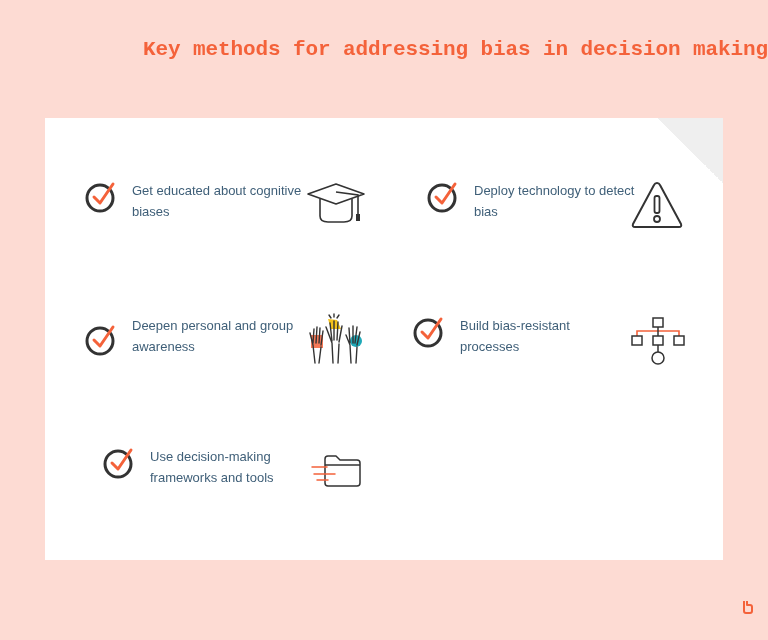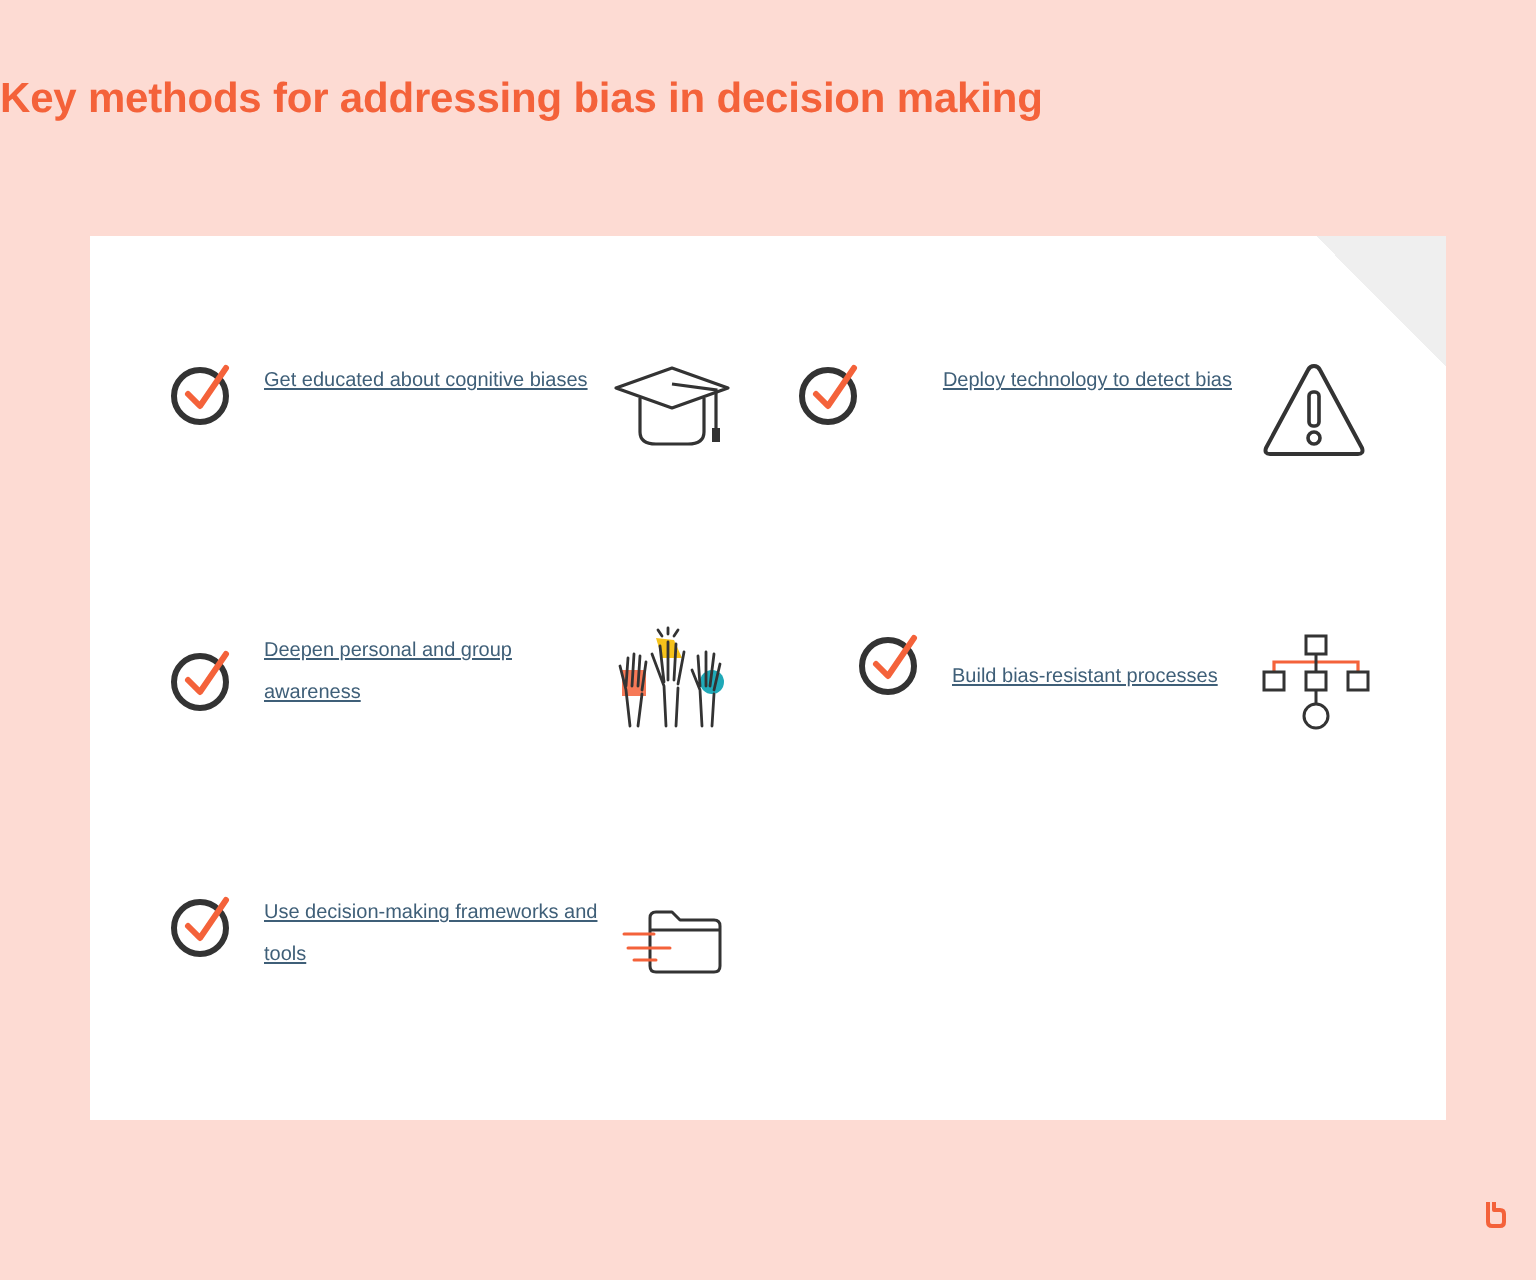--- a/index.html
+++ b/index.html
@@ -5,24 +5,25 @@
   html, body { margin: 0; padding: 0; }
   body {
     width: 768px; height: 640px;
     background: #fddbd3;
     position: relative;
     overflow: hidden;
     font-family: "Liberation Sans", sans-serif;
   }
   .title {
     position: absolute; left: 0; right: 0; top: 38px;
-    text-align: left;
+    text-align: right;
     color: #f4623a;
     font-size: 21px; font-weight: bold;
     letter-spacing: -0.1px;
+    font-family: Liberation Mono, monospace;
   }
   .card {
     position: absolute; left: 45px; top: 118px;
     width: 678px; height: 442px;
     background: #ffffff;
   }
   .fold {
     position: absolute; right: 0; top: 0;
     width: 65px; height: 65px;
     background: linear-gradient(45deg, #ffffff 0%, #ffffff 50%, #efefef 50%, #efefef 100%);
@@ -31,23 +32,22 @@
     position: absolute;
     display: flex; align-items: flex-start;
   }
   .check {
     width: 34px; height: 34px; flex: 0 0 34px;
     margin-top: 0px;
   }
   .label {
     margin-left: 13px;
     color: #3f5f78;
-    font-size: 10px; line-height: 21px;
+    font-size: 13px; line-height: 21px;
     width: 170px;
-    text-decoration: underline;
   }
   .icon {
     position: absolute;
   }
   .brand {
     position: absolute; right: 14px; top: 598px;
     display: flex; align-items: flex-start;
   }
   .brand-text {
     font-size: 21px; font-weight: bold; color: #333333;
@@ -70,21 +70,21 @@
     </svg>
     <span class="label">Get educated about cognitive biases</span>
   </div>
   <svg class="icon" style="left:261px; top:62px;" width="60" height="46" viewBox="0 0 60 46">
     <path d="M2 14 L30 4 L58 14 L30 24 Z" fill="none" stroke="#333" stroke-width="1.6" stroke-linejoin="round"></path>
     <path d="M14 19 L14 36 Q14 42 22 42 L38 42 Q46 42 46 36 L46 19" fill="none" stroke="#333" stroke-width="1.6"></path>
     <path d="M30 12 L52 15 L52 36" fill="none" stroke="#333" stroke-width="1.6"></path>
     <rect x="50" y="34" width="4" height="7" fill="#333"></rect>
   </svg>
 
-  <div class="item" style="left:354px; top:62px;text-align:right;">
+  <div class="item" style="left:382px; top:62px;">
     <svg class="check" viewBox="0 0 34 34">
       <circle cx="15" cy="18" r="13" fill="none" stroke="#333333" stroke-width="3"></circle>
       <path d="M9 17 L15 23 L28 4" fill="none" stroke="#f4623a" stroke-width="3" stroke-linecap="round" stroke-linejoin="round"></path>
     </svg>
     <span class="label">Deploy technology to detect bias</span>
   </div>
   <svg class="icon" style="left:585px; top:62px;" width="54" height="50" viewBox="0 0 54 50">
     <path d="M27 3 Q29 3 30 5 L51 44 Q52 47 49 47 L5 47 Q2 47 3 44 L24 5 Q25 3 27 3 Z" fill="none" stroke="#333" stroke-width="2" stroke-linejoin="round"></path>
     <rect x="24.5" y="16" width="5" height="17" rx="2" fill="none" stroke="#333" stroke-width="1.8"></rect>
     <circle cx="27" cy="39" r="3" fill="none" stroke="#333" stroke-width="1.8"></circle>
@@ -102,41 +102,41 @@
     <path d="M21 6 L24 16 L34 16 L30 7 Z" fill="#f5c21b"></path>
     <circle cx="49" cy="28" r="6" fill="#1fa9b8"></circle>
     <g fill="none" stroke="#333" stroke-width="1.4" stroke-linecap="round">
       <path d="M8 50 L6 32 L3 20 M6 30 L7 16 M9 30 L10 14 M12 30 L13 15 M14 32 L16 18 M12 50 L14 34"></path>
       <path d="M26 50 L25 30 L19 14 M25 28 L23 10 M27 27 L27 8 M30 27 L31 9 M32 29 L35 13 M31 50 L32 31"></path>
       <path d="M44 50 L43 32 L39 22 M43 30 L42 15 M46 30 L46 13 M48 30 L50 14 M50 32 L53 19 M49 50 L50 34"></path>
       <path d="M27 1 L27 4 M22 2 L24 5 M32 2 L30 5"></path>
     </g>
   </svg>
 
-  <div class="item" style="left:384px; top:197px;align-items:flex-end;">
+  <div class="item" style="left:368px; top:197px;">
     <svg class="check" viewBox="0 0 34 34">
       <circle cx="15" cy="18" r="13" fill="none" stroke="#333333" stroke-width="3"></circle>
       <path d="M9 17 L15 23 L28 4" fill="none" stroke="#f4623a" stroke-width="3" stroke-linecap="round" stroke-linejoin="round"></path>
     </svg>
     <span class="label">Build bias-resistant processes</span>
   </div>
   <svg class="icon" style="left:585px; top:198px;" width="56" height="52" viewBox="0 0 56 52">
     <path d="M7 20 L7 15 L49 15 L49 20" fill="none" stroke="#f4623a" stroke-width="1.6"></path>
     <g fill="none" stroke="#333" stroke-width="1.5">
       <rect x="23" y="2" width="10" height="9"></rect>
       <line x1="28" y1="11" x2="28" y2="20"></line>
       <rect x="2" y="20" width="10" height="9"></rect>
       <rect x="23" y="20" width="10" height="9"></rect>
       <rect x="44" y="20" width="10" height="9"></rect>
       <line x1="28" y1="29" x2="28" y2="36"></line>
       <circle cx="28" cy="42" r="6"></circle>
     </g>
   </svg>
 
-  <div class="item" style="left:40px; top:328px;">
+  <div class="item" style="left:58px; top:328px;">
     <svg class="check" viewBox="0 0 34 34">
       <circle cx="15" cy="18" r="13" fill="none" stroke="#333333" stroke-width="3"></circle>
       <path d="M9 17 L15 23 L28 4" fill="none" stroke="#f4623a" stroke-width="3" stroke-linecap="round" stroke-linejoin="round"></path>
     </svg>
     <span class="label">Use decision-making frameworks and tools</span>
   </div>
   <svg class="icon" style="left:266px; top:336px;" width="52" height="34" viewBox="0 0 52 34">
     <path d="M14 5 Q14 2 17 2 L25 2 L29 6 L46 6 Q49 6 49 9 L49 29 Q49 32 46 32 L17 32 Q14 32 14 29 Z" fill="none" stroke="#333" stroke-width="1.5" stroke-linejoin="round"></path>
     <line x1="14" y1="11" x2="49" y2="11" stroke="#333" stroke-width="1.5"></line>
     <g stroke="#f4623a" stroke-width="1.5" stroke-linecap="round">

